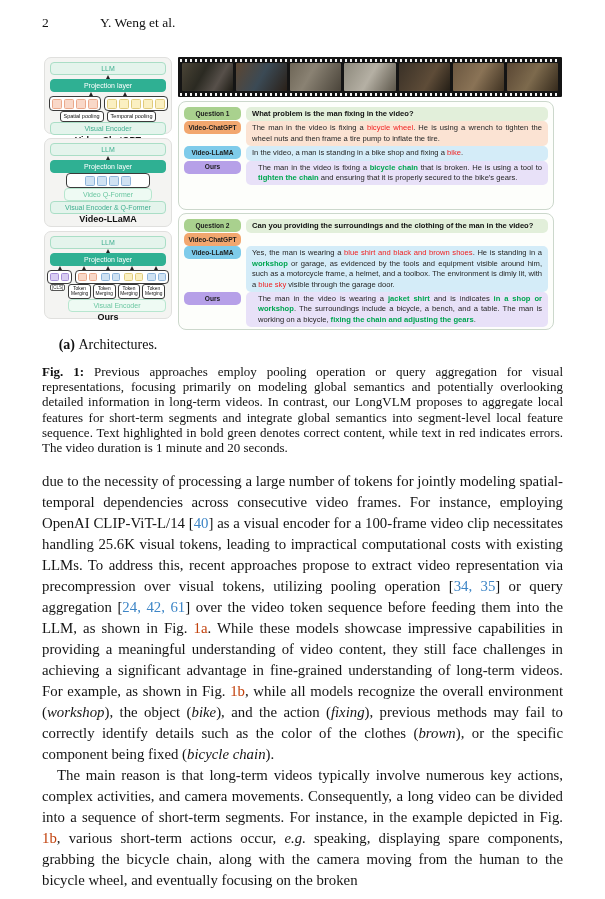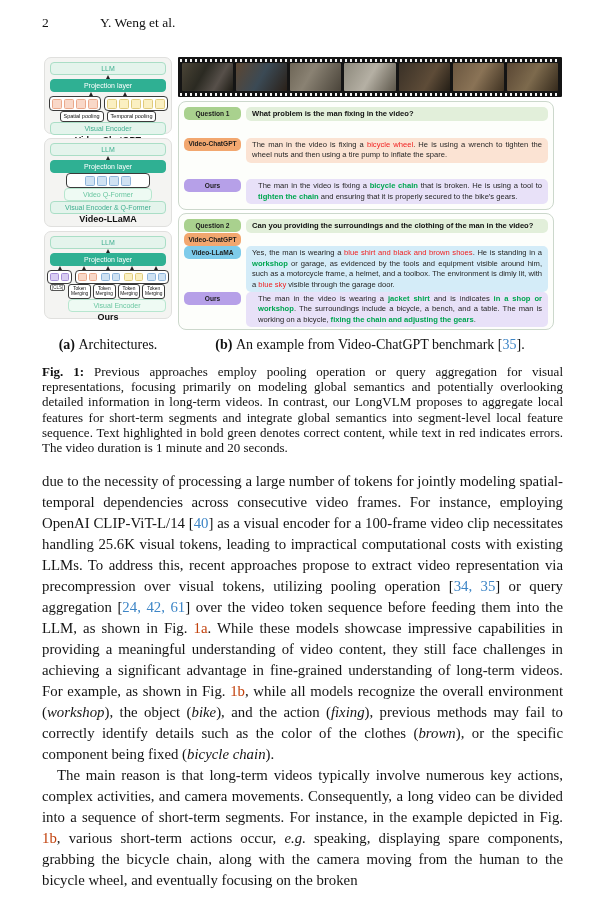--- a/index.html
+++ b/index.html
@@ -67,21 +67,21 @@
   .frame.f2{background:linear-gradient(120deg,#5c4632,#3b4a55 50%,#2a2018);}
   .frame.f3{background:linear-gradient(120deg,#6e6657,#8a8273 40%,#4a443a);}
   .frame.f4{background:linear-gradient(120deg,#8d897c,#b5b0a4 50%,#5c564a);}
   .frame.f5{background:linear-gradient(120deg,#3a3127,#5e4c38 60%,#241e16);}
   .frame.f6{background:linear-gradient(120deg,#6b5740,#8a7356 50%,#3f3222);}
   .frame.f7{background:linear-gradient(120deg,#5a4734,#7d6a4d 50%,#352a1c);}
   
   .qa{
     position:absolute;left:136px;width:376px;box-sizing:border-box;
     background:#fdfefb;border:1px solid #ccd8cc;border-radius:8px;
-    padding:5px 5px;display:flex;flex-direction:column;justify-content:space-between;
+    padding:5px 5px;display:flex;flex-direction:column;
     font-family:"Liberation Sans","DejaVu Sans",sans-serif;
   }
   #qa1{top:46px;height:109px;}
   #qa2{top:158px;height:117px;}
   .qrow{display:flex;align-items:flex-start;gap:5px;}
   .badge{
     flex:0 0 57px;border-radius:5px;text-align:center;font-weight:bold;
     font-size:6.6px;line-height:8px;padding:2.5px 0;color:#1c1c1c;
   }
   .badge.q{background:#a9d18e;}
@@ -246,21 +246,25 @@
         <div class="frame f7"></div>
       </div>
 
     <div class="qa" id="qa1">
       <div class="qrow">
         <span class="badge q">Question 1</span>
         <div class="ans qtext">What problem is the man fixing in the video?</div>
       </div>
       <div class="qrow">
         <span class="badge chatgpt">Video-ChatGPT</span>
-        <div class="ans chatgpt"><span>The man in the video is fixing a </span><span class="sg-red">bicycle wheel</span><span>. He is using a wrench to tighten the wheel nuts and then using a tire pump to inflate the spare.</span></div>
+        <div class="ans chatgpt"><span>The man in the video is fixing a </span><span class="sg-red">bicycle wheel</span><span>. He is using a wrench to tighten the wheel nuts and then frame a tire pump to inflate the tire.</span></div>
+      </div>
+      <div class="qrow">
+        <span class="badge llama">Video-LLaMA</span>
+        <div class="ans llama"><span>In the video, a man is standing in a bike shop and fixing a </span><span class="sg-red">bike</span><span>.</span></div>
       </div>
       <div class="qrow">
         <span class="badge ours">Ours</span>
         <div class="ans ours"><span>The man in the video is fixing a </span><span class="sg-green">bicycle chain</span><span> that is broken. He is using a tool to </span><span class="sg-green">tighten the chain</span><span> and ensuring that it is properly secured to the bike's gears.</span></div>
       </div>
     </div>
 
     <div class="qa" id="qa2">
       <div class="qrow">
         <span class="badge q">Question 2</span>
@@ -273,21 +277,20 @@
         <span class="badge llama">Video-LLaMA</span>
         <div class="ans llama"><span>Yes, the man is wearing a </span><span class="sg-red">blue shirt and black and brown shoes</span><span>. He is standing in a </span><span class="sg-green">workshop</span><span> or garage, as evidenced by the tools and equipment visible around him, such as a motorcycle frame, a helmet, and a toolbox. The environment is dimly lit, with a </span><span class="sg-red">blue sky</span><span> visible through the garage door.</span></div>
       </div>
       <div class="qrow">
         <span class="badge ours">Ours</span>
         <div class="ans ours"><span>The man in the video is wearing a </span><span class="sg-green">jacket shirt</span><span> and is indicates </span><span class="sg-green">in a shop or workshop</span><span>. The surroundings include a bicycle, a bench, and a table. The man is working on a bicycle, </span><span class="sg-green">fixing the chain and adjusting the gears</span><span>.</span></div>
       </div>
     </div>
 
     <div class="subcap a"><span class="sg-bold">(a) </span><span>Architectures.</span></div>
-    <div class="subcap b"><span class="sg-bold">(b) </span><span>An example from Video-ChatGPT benchmark [</span><span class="sg-cite">35</span><span>].</span></div>
   </div>
 
   <div class="figcaption"><span class="sg-bold">Fig. 1: </span><span>Previous approaches employ pooling operation or query aggregation for visual representations, focusing primarily on modeling global semantics and potentially overlooking detailed information in long-term videos. In contrast, our LongVLM proposes to aggregate local features for short-term segments and integrate global semantics into segment-level local feature sequence. Text highlighted in bold green denotes correct content, while text in red indicates errors. The video duration is 1 minute and 20 seconds.</span></div>
 
   <div class="bodytext">
     <p><span>due to the necessity of processing a large number of tokens for jointly modeling spatial-temporal dependencies across consecutive video frames. For instance, employing OpenAI CLIP-ViT-L/14 [</span><span class="sg-cite">40</span><span>] as a visual encoder for a 100-frame video clip necessitates handling 25.6K visual tokens, leading to impractical computational costs with existing LLMs. To address this, recent approaches propose to extract video representation via precompression over visual tokens, utilizing pooling operation [</span><span class="sg-cite">34, 35</span><span>] or query aggregation [</span><span class="sg-cite">24, 42, 61</span><span>] over the video token sequence before feeding them into the LLM, as shown in Fig. </span><span class="sg-figref">1a</span><span>. While these models showcase impressive capabilities in providing a meaningful understanding of video content, they still face challenges in achieving a significant advantage in fine-grained understanding of long-term videos. For example, as shown in Fig. </span><span class="sg-figref">1b</span><span>, while all models recognize the overall environment (</span><span class="sg-italic">workshop</span><span>), the object (</span><span class="sg-italic">bike</span><span>), and the action (</span><span class="sg-italic">fixing</span><span>), previous methods may fail to correctly identify details such as the color of the clothes (</span><span class="sg-italic">brown</span><span>), or the specific component being fixed (</span><span class="sg-italic">bicycle chain</span><span>).</span></p>
     <p class="indent"><span>The main reason is that long-term videos typically involve numerous key actions, complex activities, and camera movements. Consequently, a long video can be divided into a sequence of short-term segments. For instance, in the example depicted in Fig. </span><span class="sg-figref">1b</span><span>, various short-term actions occur, </span><span class="sg-italic">e.g.</span><span> speaking, displaying spare components, grabbing the bicycle chain, along with the camera moving from the human to the bicycle wheel, and eventually focusing on the broken</span></p>
   </div>
 </div>
 

